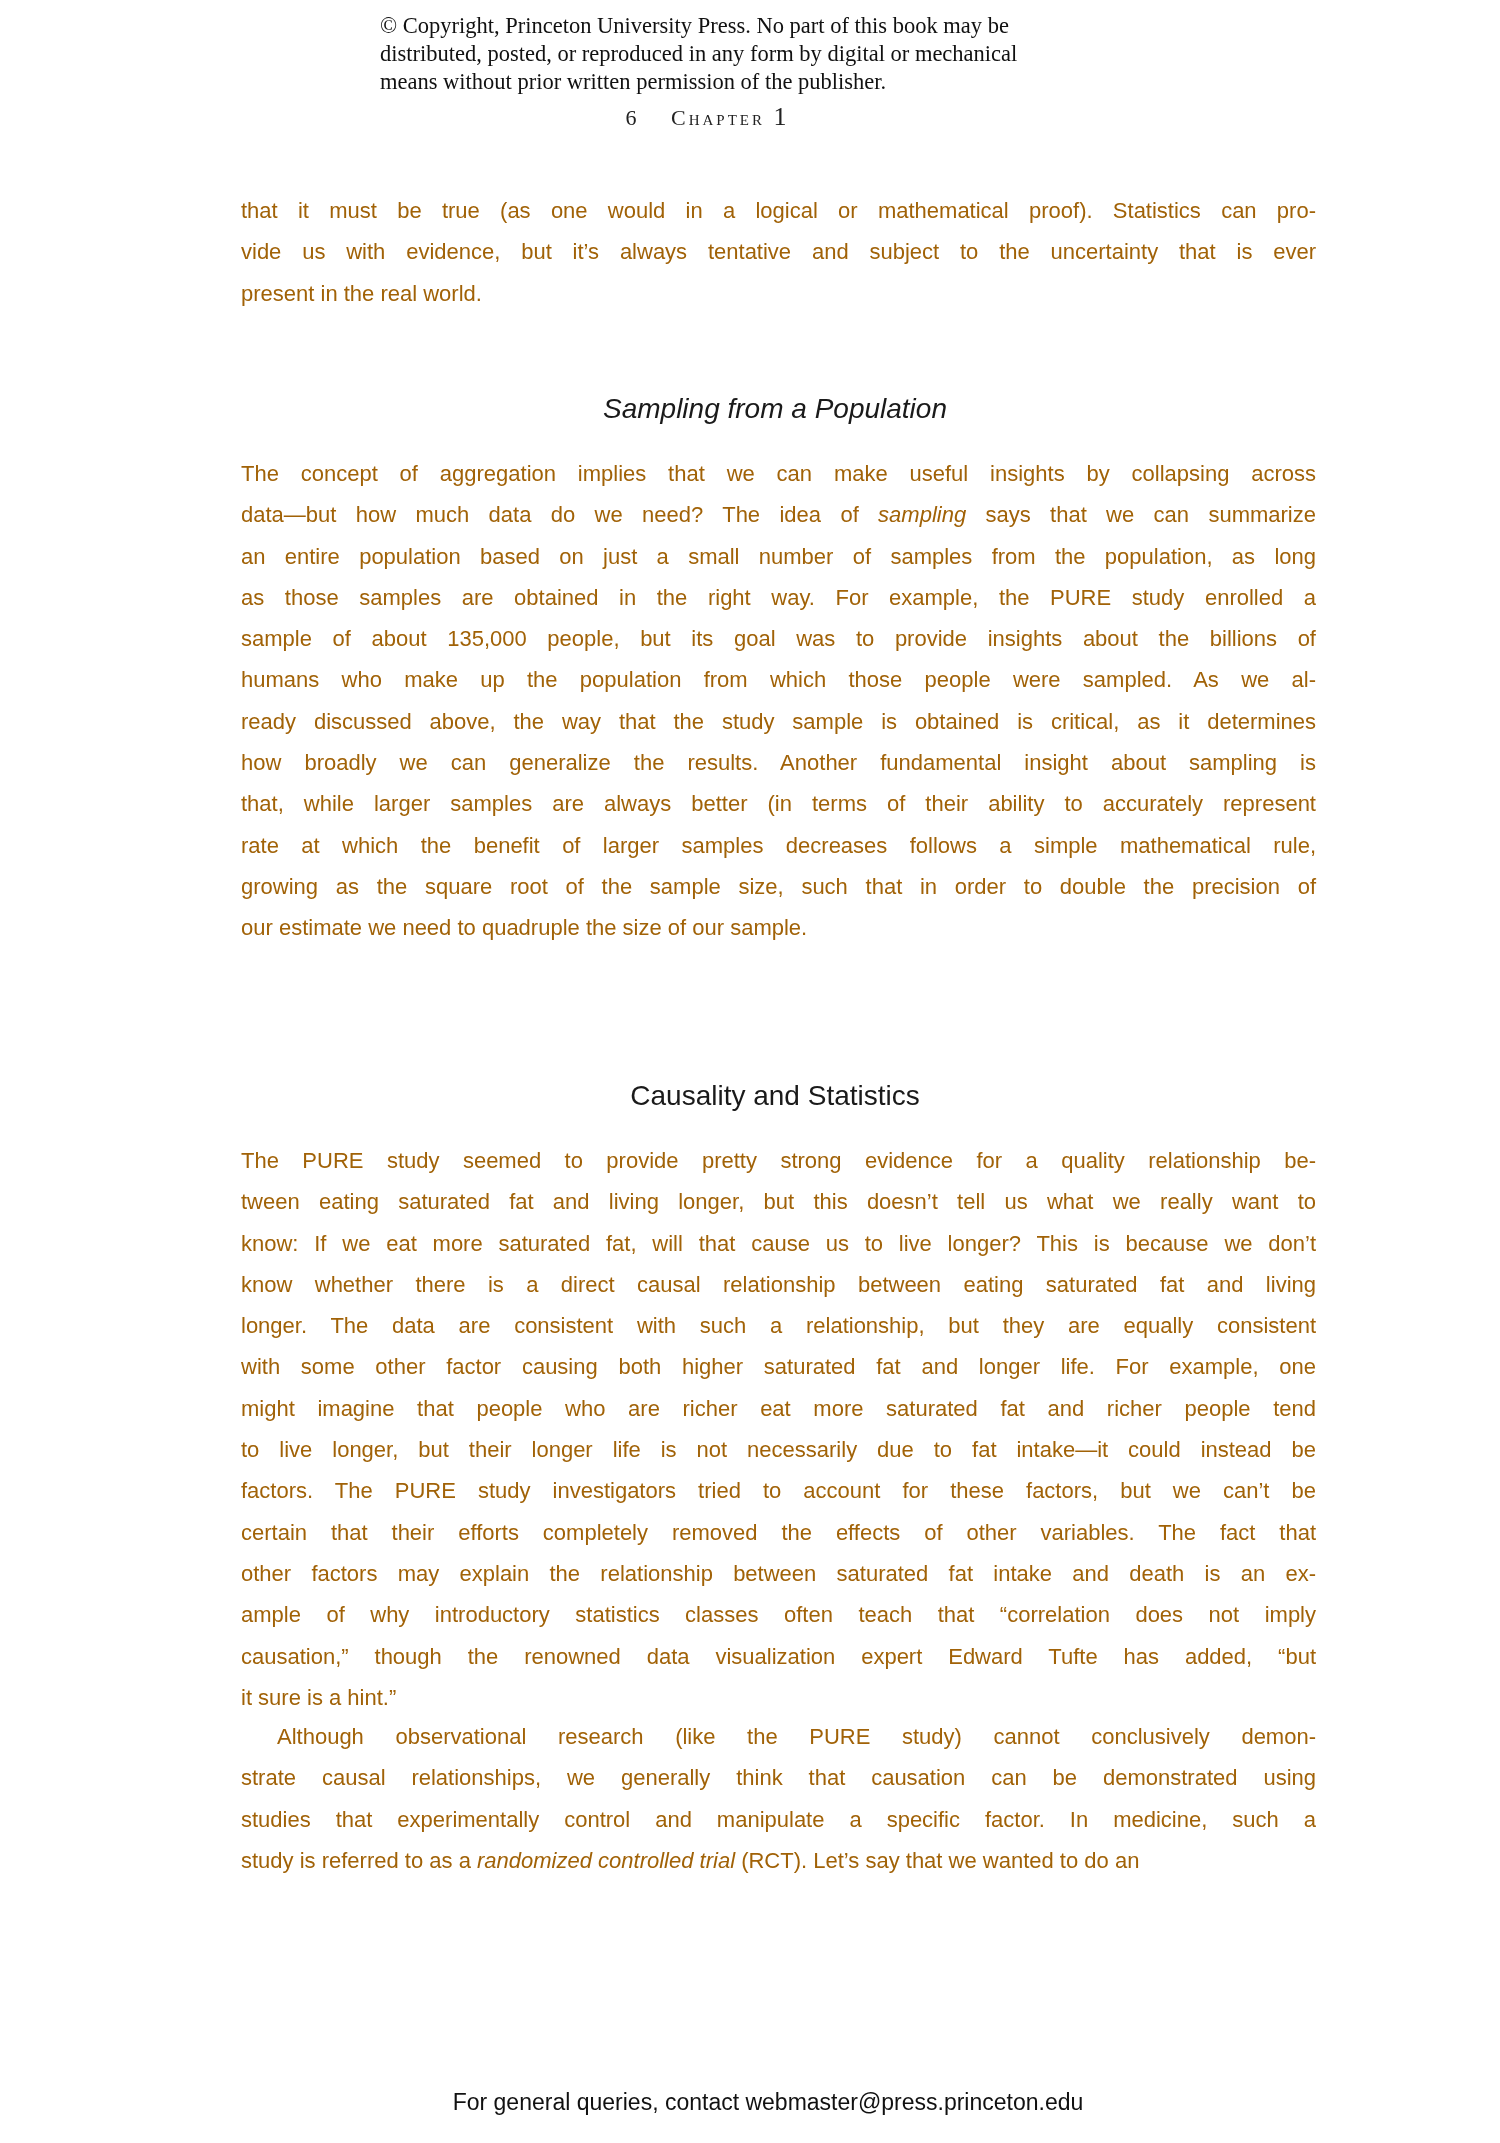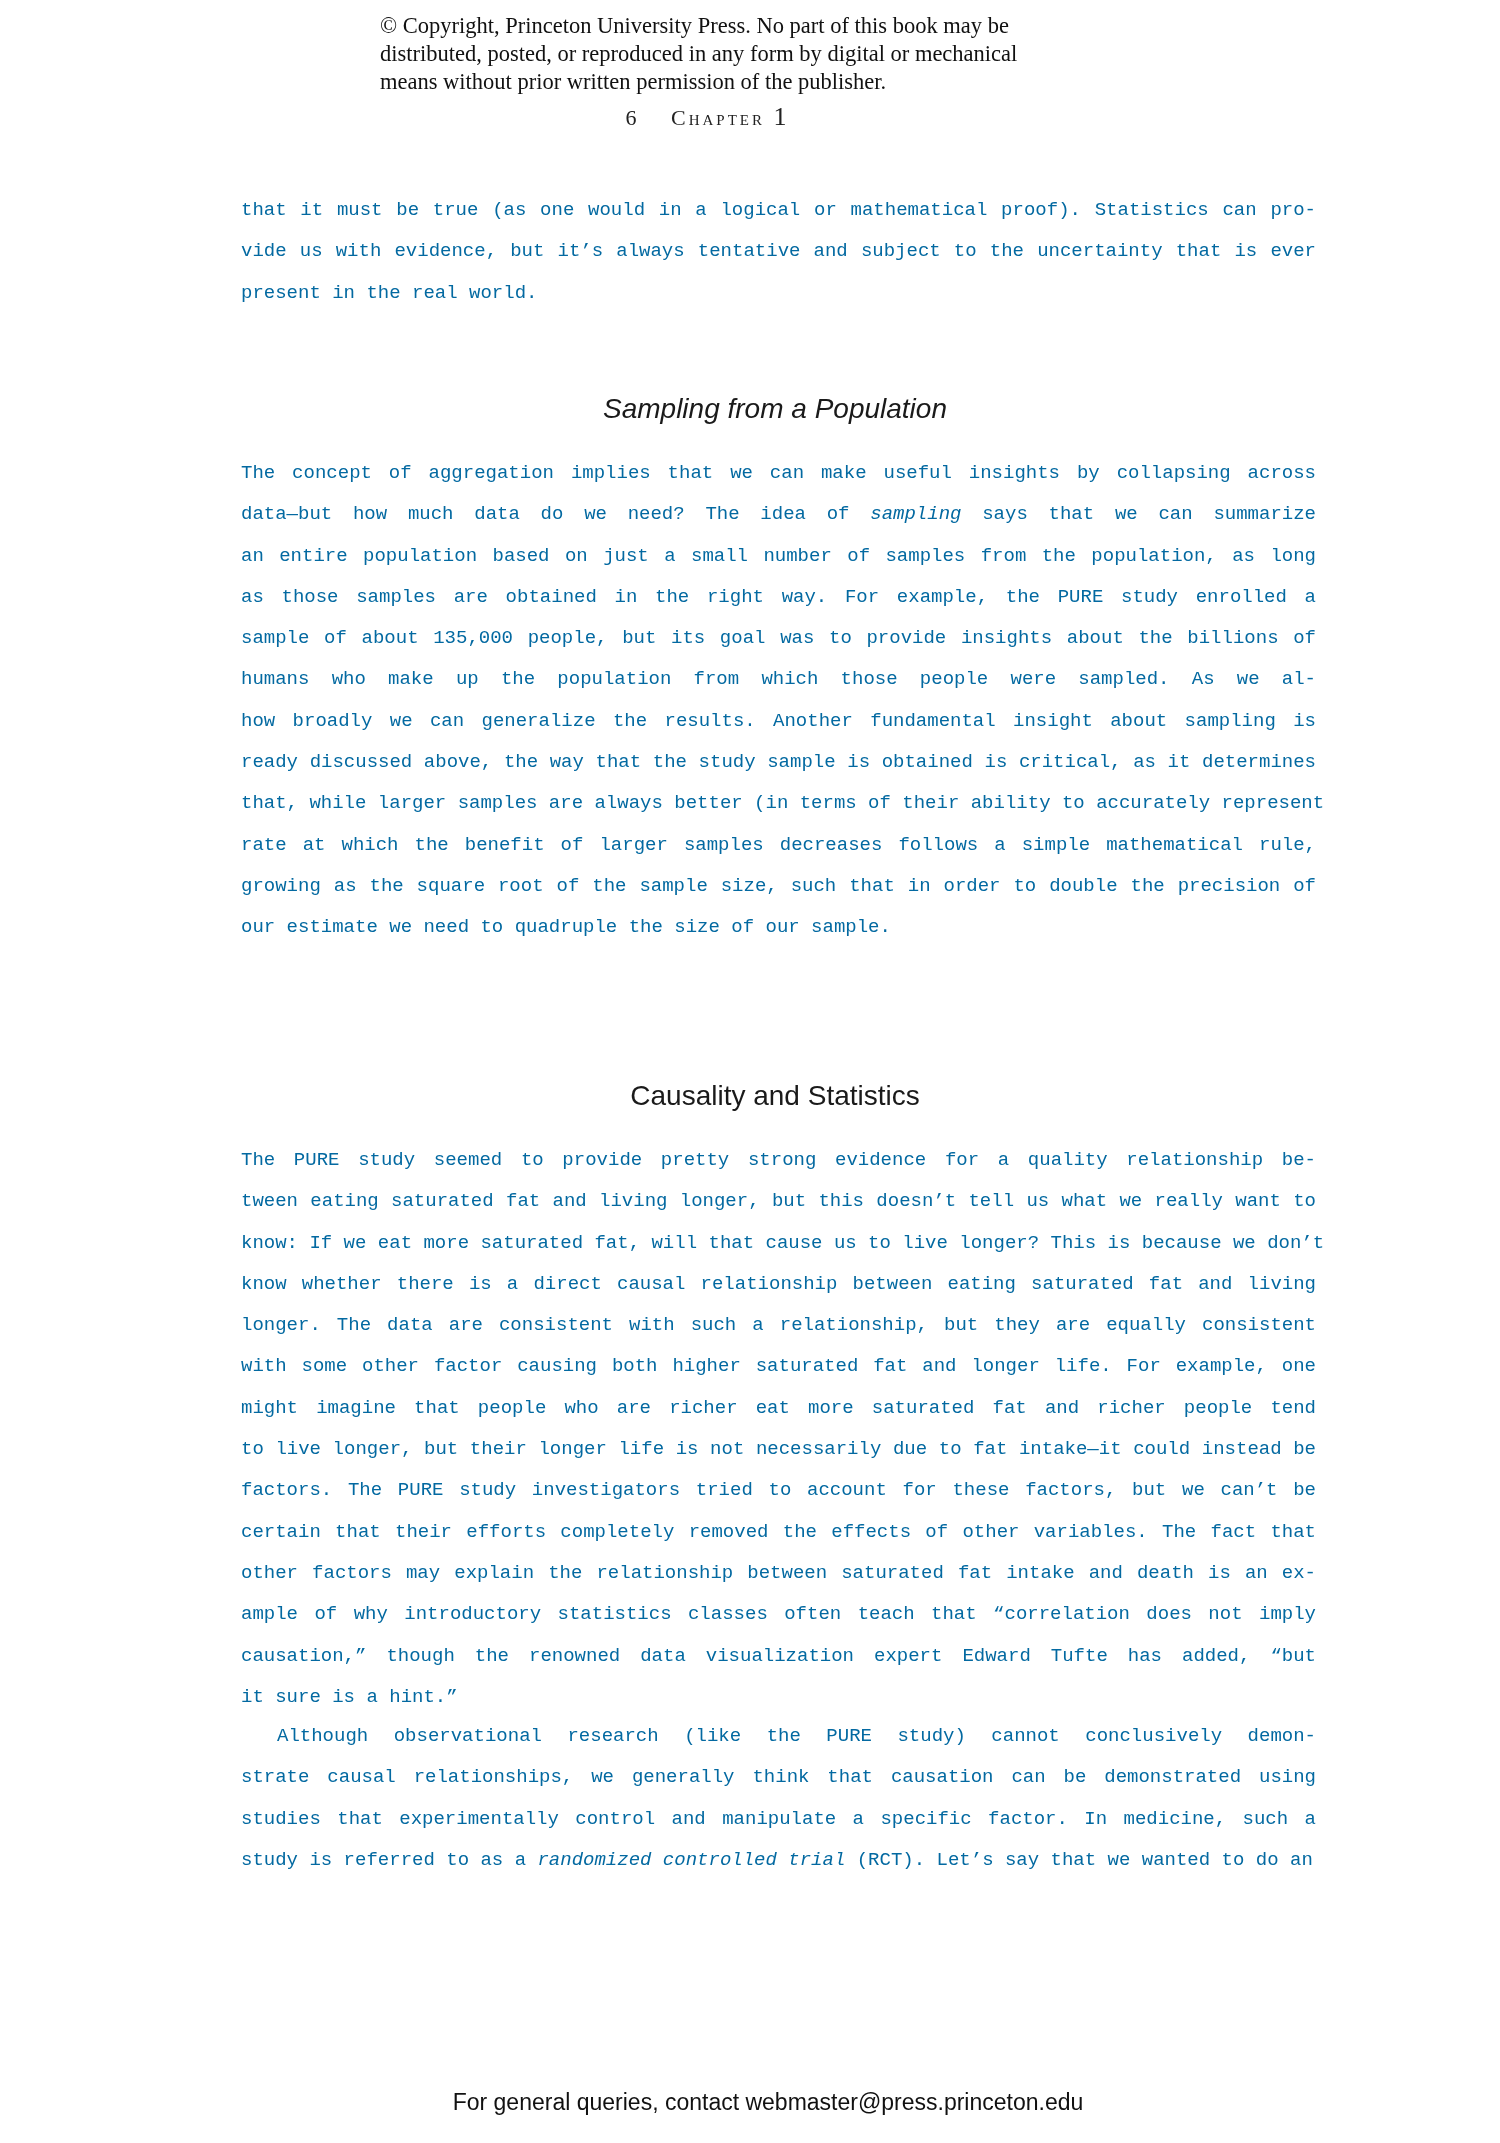--- a/index.html
+++ b/index.html
@@ -10,23 +10,23 @@
     }
     .running-head {
       position: absolute; left: 0; width: 1412px; top: 102px; text-align: center;
       font-family: "Liberation Serif", serif; font-size: 22px; letter-spacing: 0.5px; color: #222;
     }
     .running-head .pg { margin-right: 28px; }
     .running-head .chap { font-variant: small-caps; letter-spacing: 3px; }
     .running-head .chap .num { font-size: 26px; letter-spacing: 0; }
     .block { position: absolute; left: 241px; width: 1075px; }
     .line {
-      font-family: Liberation Mono, monospace; font-size: 19px; line-height: 41.3px;
+      font-family: Liberation Sans, sans-serif; font-size: 22px; line-height: 41.3px;
       height: 41.3px; white-space: nowrap; text-align: justify; text-align-last: justify;
-      color: #0369a1; overflow: visible;
+      color: #a16207; overflow: visible;
     }
     .line.last { text-align-last: left; }
     .line.indent { padding-left: 36px; }
     .line em { font-style: italic; }
     .heading {
       position: absolute; left: 0; width: 1550px; text-align: center;
       font-family: "Liberation Sans", sans-serif; font-size: 28px; color: #1a1a1a;
     }
     .heading.italic { font-style: italic; }
     .footer {
@@ -56,22 +56,22 @@
 
 <div class="heading italic" style="top:393px;">Sampling from a Population</div>
 
 <div class="block" style="top:453px;">
     <div class="line"><span>The concept of aggregation implies that we can make useful insights by collapsing across</span></div>
     <div class="line"><span>data—but how much data do we need? The idea of </span><em>sampling</em><span> says that we can summarize</span></div>
     <div class="line"><span>an entire population based on just a small number of samples from the population, as long</span></div>
     <div class="line"><span>as those samples are obtained in the right way. For example, the PURE study enrolled a</span></div>
     <div class="line"><span>sample of about 135,000 people, but its goal was to provide insights about the billions of</span></div>
     <div class="line"><span>humans who make up the population from which those people were sampled. As we al-</span></div>
+    <div class="line"><span>ready discussed above, the way that the study sample is obtained is critical, as it determines</span></div>
     <div class="line"><span>how broadly we can generalize the results. Another fundamental insight about sampling is</span></div>
-    <div class="line"><span>ready discussed above, the way that the study sample is obtained is critical, as it determines</span></div>
     <div class="line"><span>that, while larger samples are always better (in terms of their ability to accurately represent</span></div>
     <div class="line"><span>rate at which the benefit of larger samples decreases follows a simple mathematical rule,</span></div>
     <div class="line"><span>growing as the square root of the sample size, such that in order to double the precision of</span></div>
     <div class="line last"><span>our estimate we need to quadruple the size of our sample.</span></div>
   </div>
 
 <div class="heading" style="top:1080px;">Causality and Statistics</div>
 
 <div class="block" style="top:1140px;">
     <div class="line"><span>The PURE study seemed to provide pretty strong evidence for a quality relationship be-</span></div>

